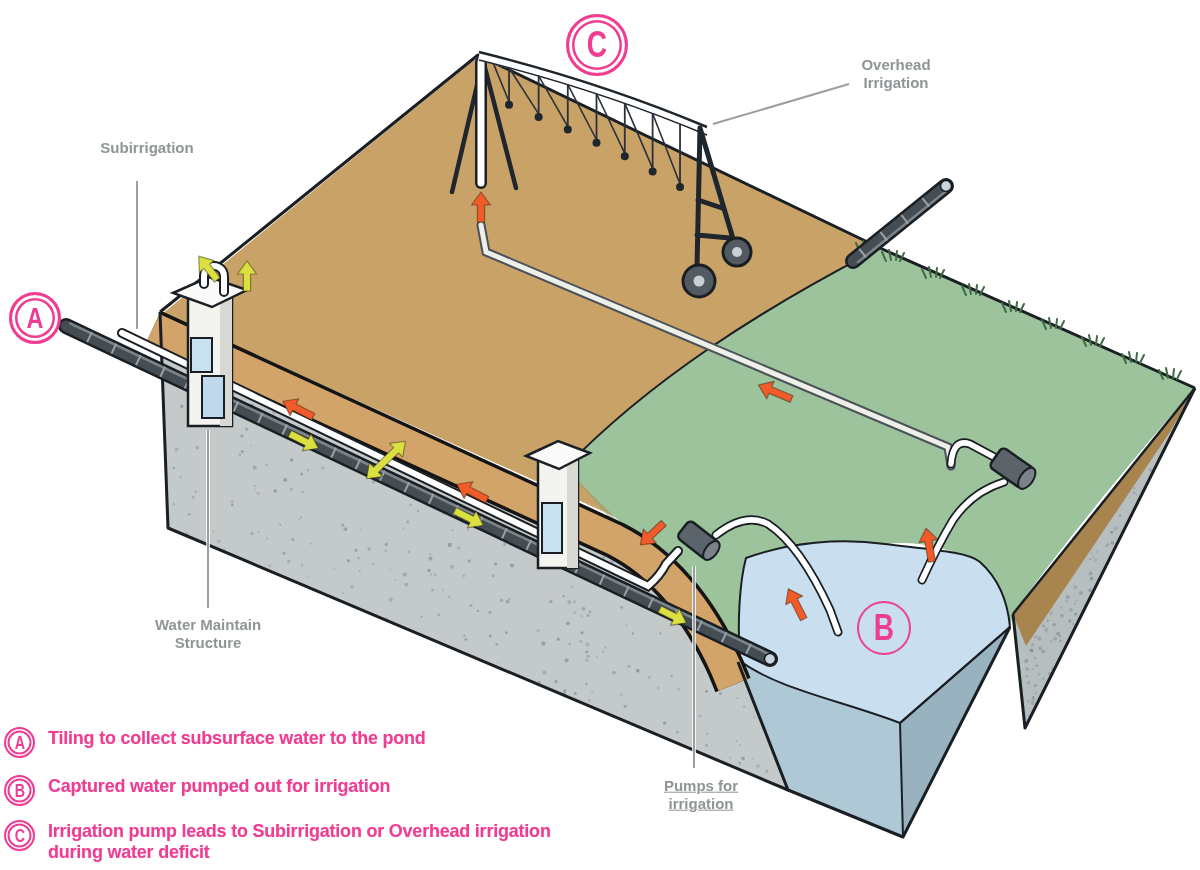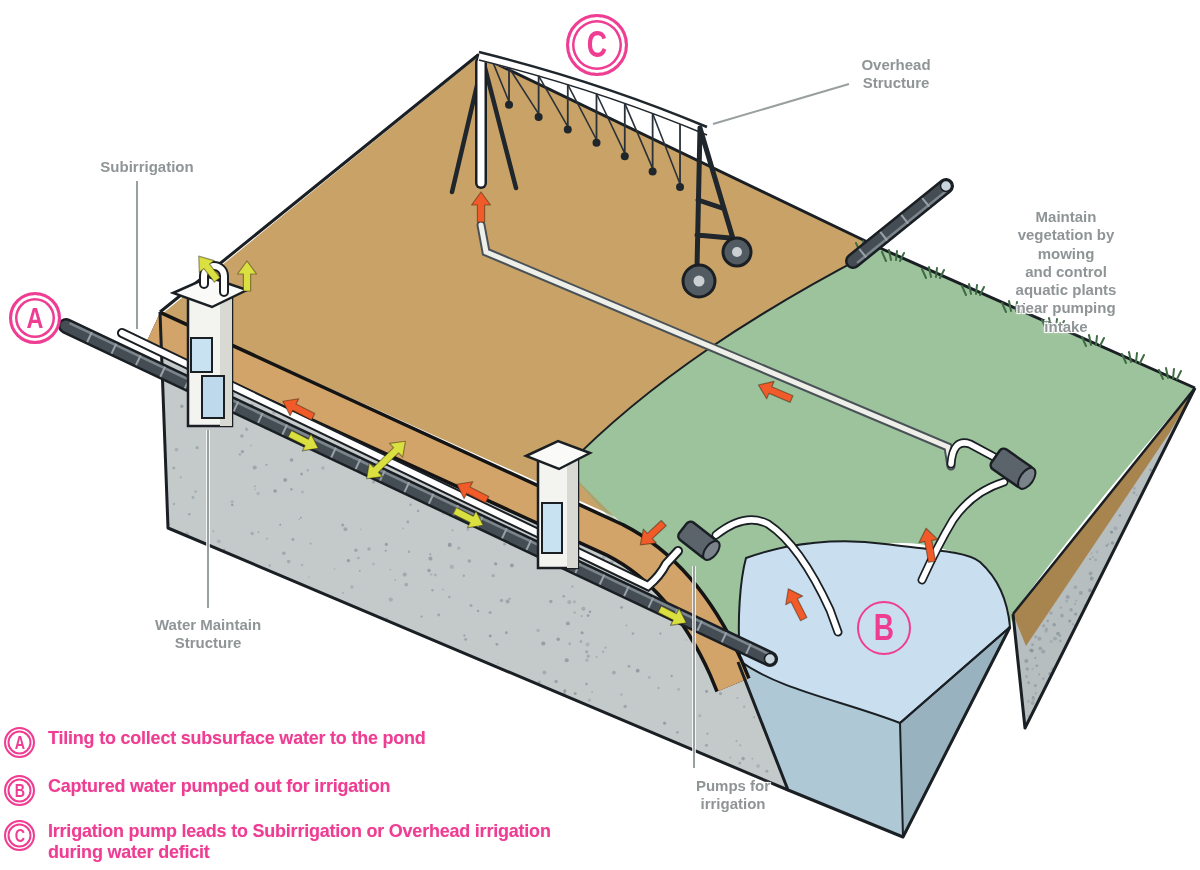--- a/index.html
+++ b/index.html
@@ -641,29 +641,26 @@
         <path d="M-15,-3.6 L2,-3.6 L2,-9.5 L15,0 L2,9.5 L2,3.6 L-15,3.6 Z" transform="translate(208,268) rotate(-128)" fill="#D9E040" stroke="rgba(40,30,10,0.45)" stroke-width="1.2" stroke-linejoin="round"></path>
         <path d="M-15,-3.6 L2,-3.6 L2,-9.5 L15,0 L2,9.5 L2,3.6 L-15,3.6 Z" transform="translate(247,276) rotate(-90)" fill="#D9E040" stroke="rgba(40,30,10,0.45)" stroke-width="1.2" stroke-linejoin="round"></path>
         <path d="M-16,-3.6 L3,-3.6 L3,-9.5 L16,0 L3,9.5 L3,3.6 L-16,3.6 Z" transform="translate(304,441) rotate(27)" fill="#D9E040" stroke="rgba(40,30,10,0.45)" stroke-width="1.2" stroke-linejoin="round"></path>
         <path d="M-27,0 L-14,-9.5 L-14,-3.6 L14,-3.6 L14,-9.5 L27,0
        L14,9.5 L14,3.6 L-14,3.6 L-14,9.5 Z" transform="translate(386,460) rotate(136)" fill="#D9E040" stroke="rgba(40,30,10,0.45)" stroke-width="1.2" stroke-linejoin="round"></path>
         <path d="M-16,-3.6 L3,-3.6 L3,-9.5 L16,0 L3,9.5 L3,3.6 L-16,3.6 Z" transform="translate(469,518) rotate(27)" fill="#D9E040" stroke="rgba(40,30,10,0.45)" stroke-width="1.2" stroke-linejoin="round"></path>
         <path d="M-15,-3.6 L2,-3.6 L2,-9.5 L15,0 L2,9.5 L2,3.6 L-15,3.6 Z" transform="translate(673,616) rotate(27)" fill="#D9E040" stroke="rgba(40,30,10,0.45)" stroke-width="1.2" stroke-linejoin="round"></path>
       </g>
 </svg>
 
-<div class="lbl" style="left: 147px; top: 167px;">Subirrigation</div>
+<div class="lbl" style="left: 147px; top: 148px;">Subirrigation</div>
 <div class="lbl" style="left: 896px; top: 74px;">Overhead
-Structure</div>
-<div class="lbl" style="left: 1066px; top: 272px;">Maintain vegetation by mowing
-and control aquatic plants
-near pumping intake</div>
+Irrigation</div>
 <div class="lbl" style="left: 208px; top: 634px;">Water Maintain
 Structure</div>
-<div class="lbl" style="left: 733px; top: 795px;">Pumps for
+<div class="lbl" style="left: 701px; top: 795px; text-decoration: underline;">Pumps for
 irrigation</div>
 
 <div class="marker double" id="marker-a" style="left: 35px; top: 318px; width: 46px; height: 46px; font-size: 30px; border: 3px solid rgb(238, 61, 146);">
       <span class="ltr">A</span>
     </div>
 <div class="marker" id="marker-b" style="left: 884px; top: 628px; width: 50px; height: 50px; font-size: 36px; border: 2.5px solid rgb(238, 61, 146);">
       <span class="ltr">B</span>
     </div>
 <div class="marker double" id="marker-c" style="left: 597px; top: 45px; width: 56px; height: 56px; font-size: 36px; border: 3px solid rgb(238, 61, 146);">
       <span class="ltr">C</span>

